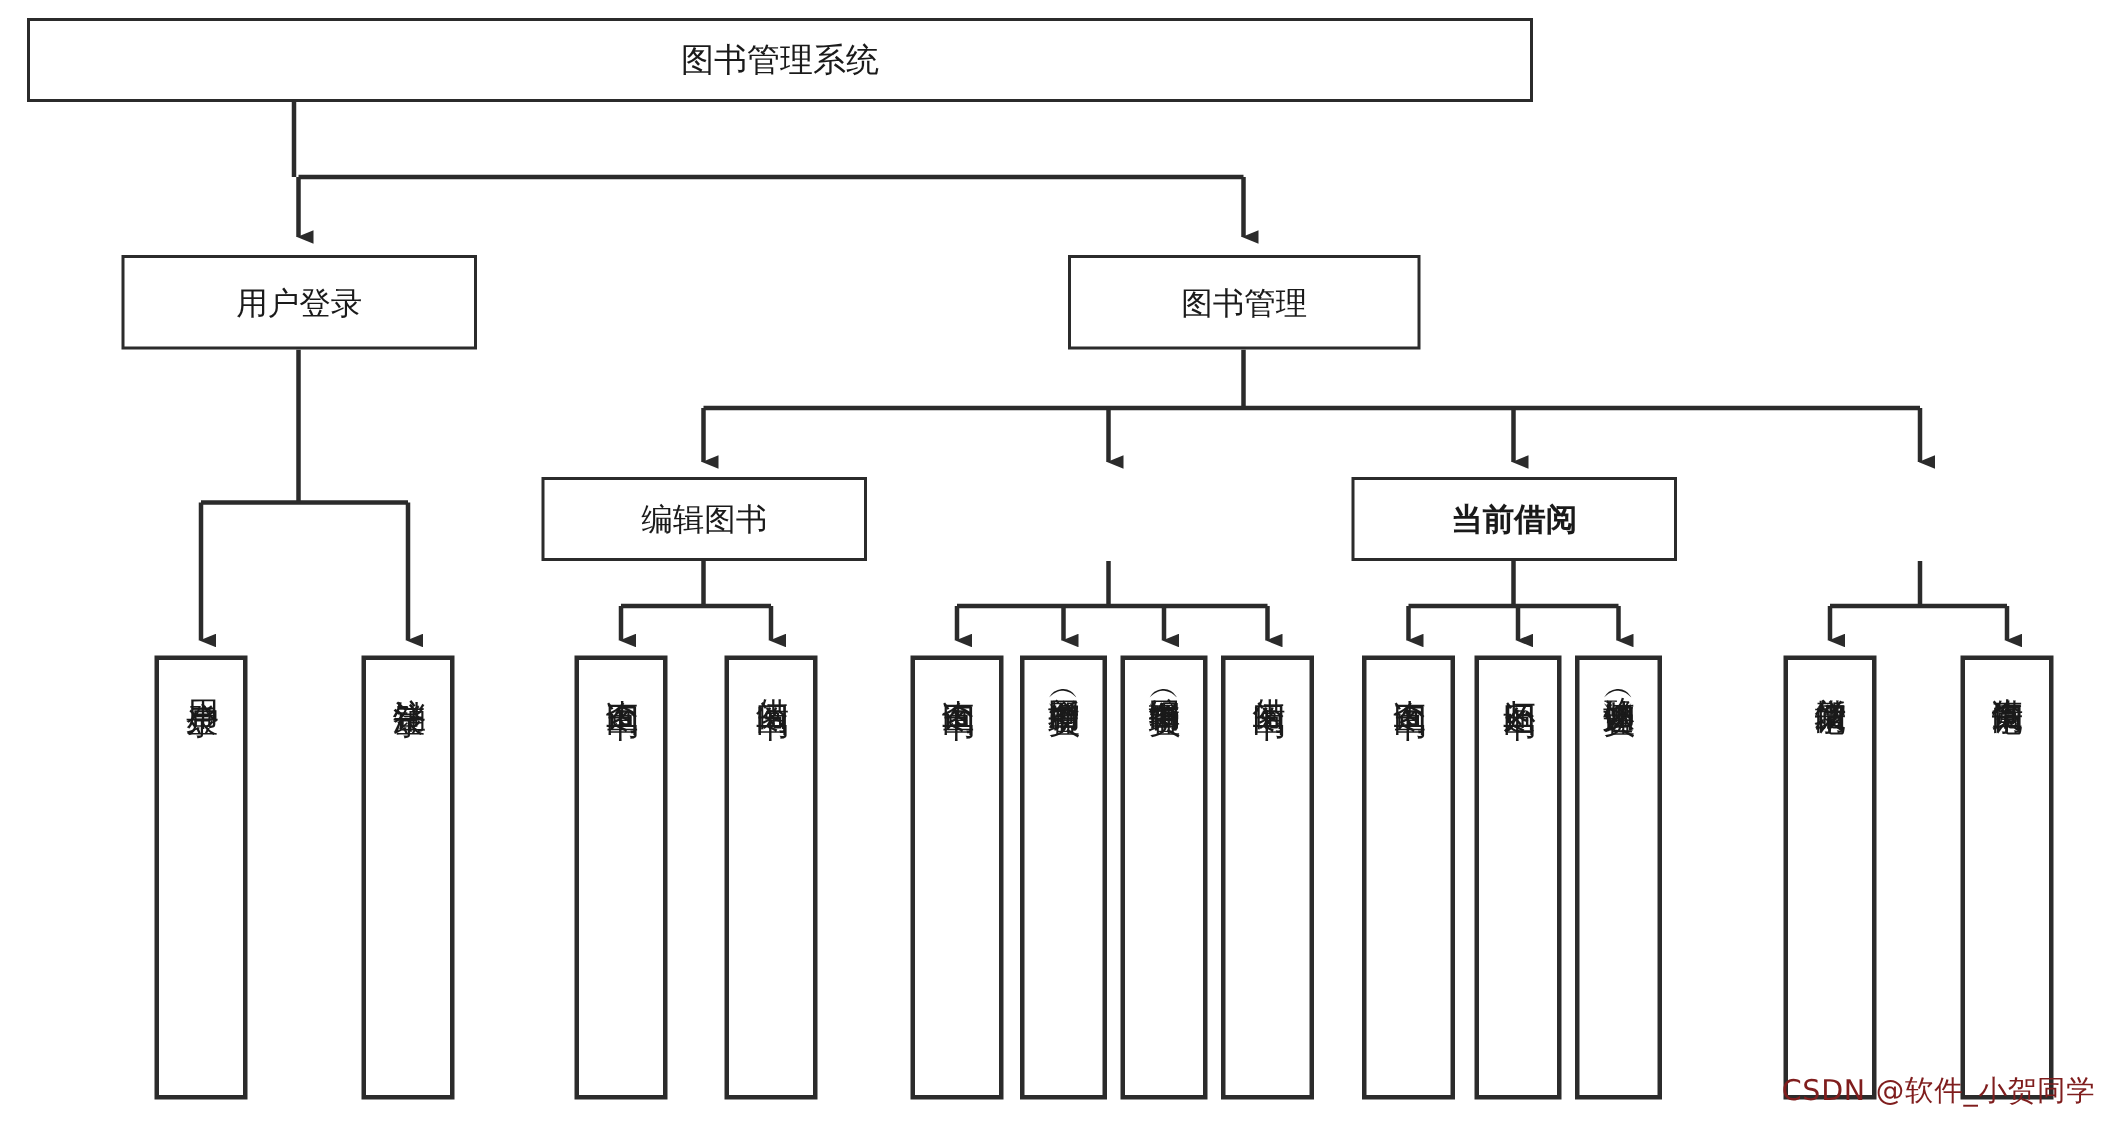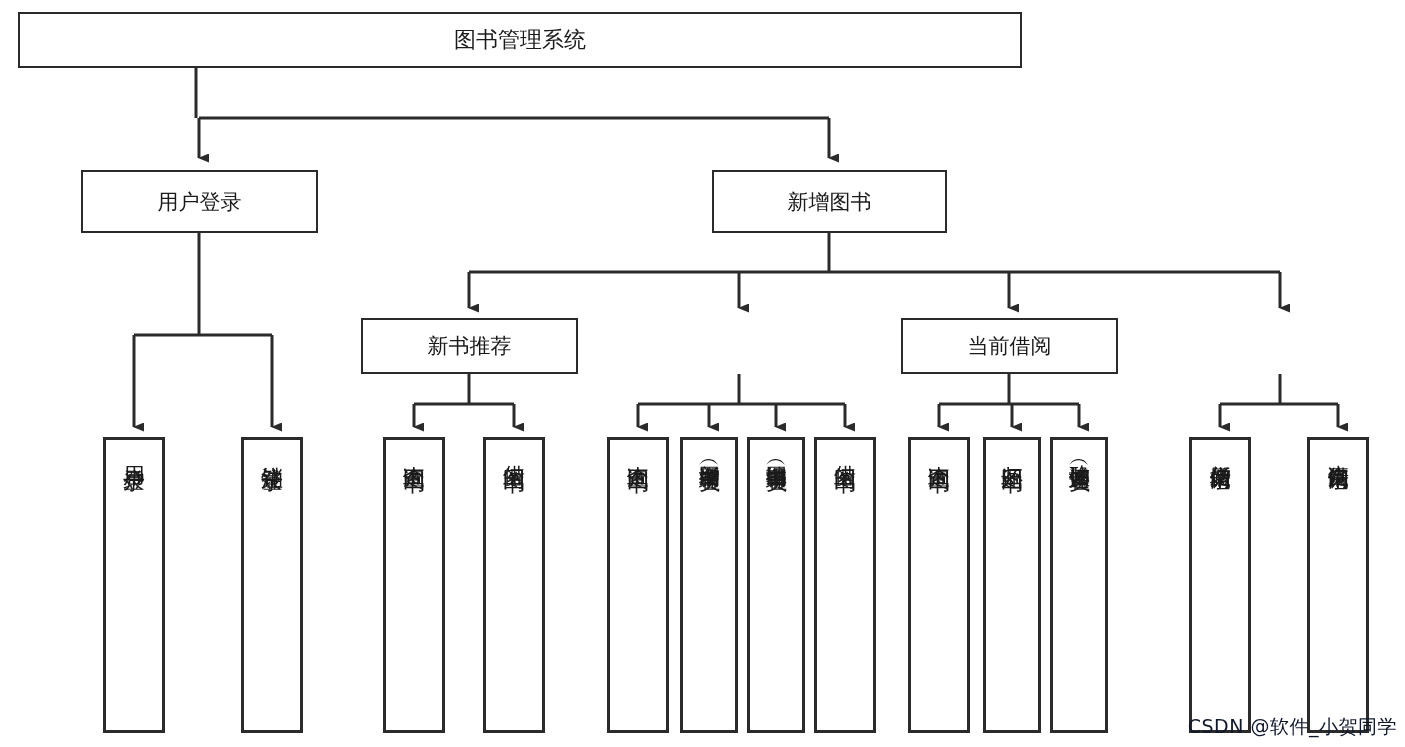--- a/index.html
+++ b/index.html
@@ -41,21 +41,21 @@
     display:block;
     text-align:left;
   }
   .vtext.tall{font-size:21px;letter-spacing:1px;}
 
   .watermark{
     position:absolute;
     right:8px;
     bottom:4px;
     font-size:19px;
-    color:#0f172a;
+    color:#7f1d1d;
     white-space:nowrap;
     letter-spacing:0.5px;
   }
 </style>
 </head>
 <body>
 
 <div id="stage">
 
   <svg class="wires" viewBox="0 0 1405 747" xmlns="http://www.w3.org/2000/svg">
@@ -109,27 +109,27 @@
   </svg>
 
   <div class="node root" id="n-root" style="left: 18px; top: 12px; width: 1004px; height: 56px;">
     <span>图书管理系统</span>
   </div>
 
   <div class="node lvl2" id="n-l2-0" style="left: 81px; top: 170px; width: 237px; height: 63px;">
     <span>用户登录</span>
   </div>
   <div class="node lvl2" id="n-l2-1" style="left: 712px; top: 170px; width: 235px; height: 63px;">
-    <span>新增图书</span>
+    <span>图书管理</span>
   </div>
 
   <div class="node lvl3" id="n-l3-0" style="left: 361px; top: 318px; width: 217px; height: 56px;">
-    <span>新书推荐</span>
+    <span>编辑图书</span>
   </div>
-  <div class="node lvl3" id="n-l3-2" style="left: 901px; top: 318px; width: 217px; height: 56px;">
+  <div class="node lvl3" id="n-l3-2" style="left: 901px; top: 318px; width: 217px; height: 56px; font-weight: bold;">
     <span>当前借阅</span>
   </div>
 
   <div id="leaf-layer">
       <div class="node leaf" style="left: 103px; top: 437px; width: 62px; height: 296px;">
         <span class="vtext">用户登录</span>
       </div>
       <div class="node leaf" style="left: 241px; top: 437px; width: 62px; height: 296px;">
         <span class="vtext">注销登录</span>
       </div>

